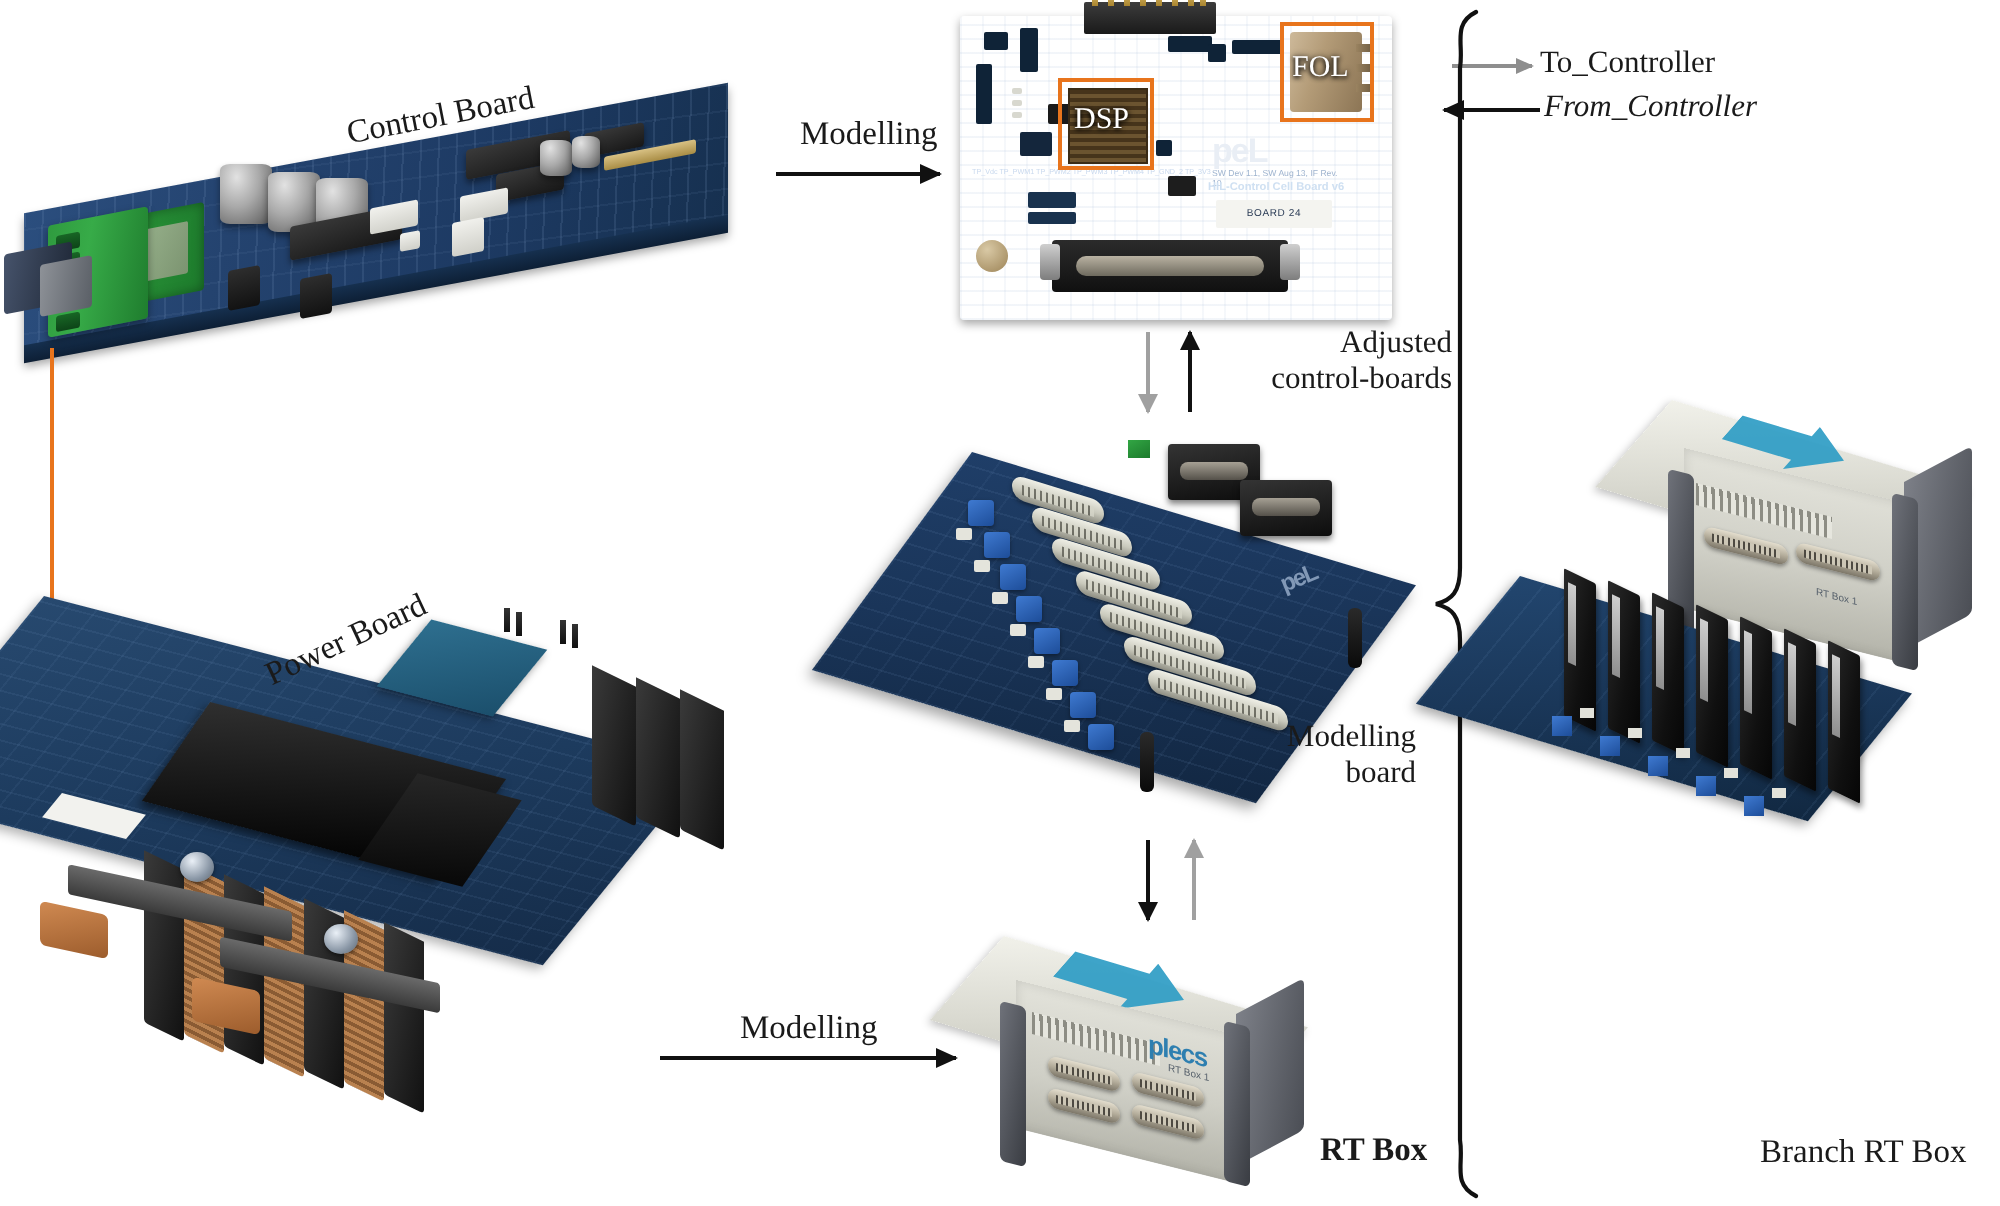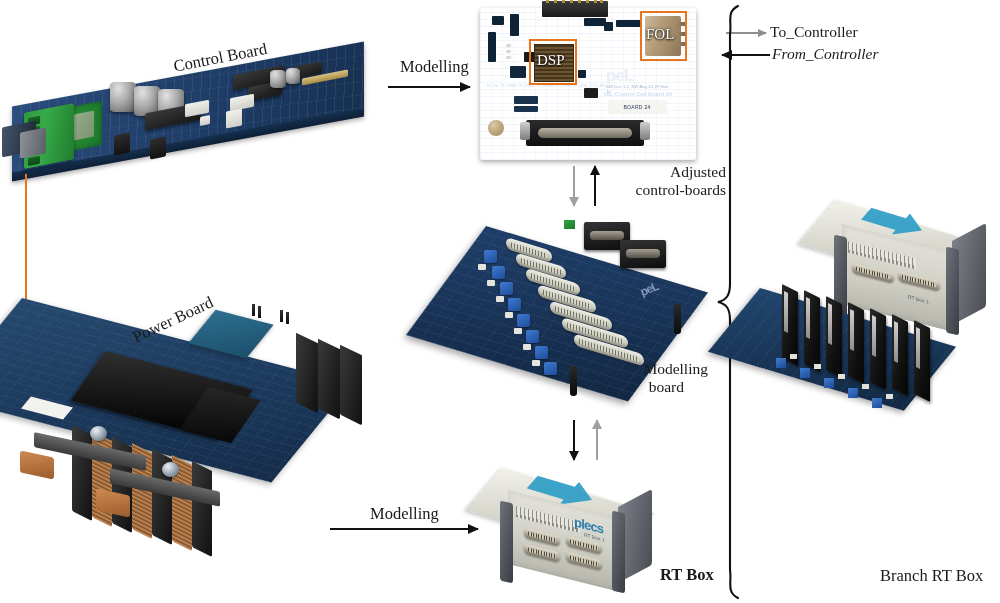--- a/index.html
+++ b/index.html
@@ -646,21 +646,21 @@
 
     <div class="ib-grn" style="left:92px;top:12px;"></div>
 
     <div class="ib-brand" style="left:168px;top:74px;">peL</div>
 
     <div class="ib-leg" style="left:98px;top:158px;"></div>
     <div class="ib-leg" style="left:202px;top:96px;"></div>
   </div>
 
   <div class="lbl sz15 rgt" style="left:596px;top:360px;width:112px;">Modelling</div>
-  <div class="lbl sz15 rgt" style="left:572px;top:378px;width:112px;">board</div>
+  <div class="lbl sz15 rgt" style="left:596px;top:378px;width:112px;">board</div>
 
   <div class="arrow-v down" style="left:573px;top:420px;height:40px;"></div>
   <div class="arrow-v grey up" style="left:596px;top:420px;height:40px;"></div>
 
   <div class="photo" id="power-board-photo">
     <div class="pb-top"></div>
 
     <div class="pb-fin" style="left:66px;top:162px;"></div>
     <div class="pb-fin copper" style="left:86px;top:168px;"></div>
     <div class="pb-fin" style="left:106px;top:174px;"></div>

